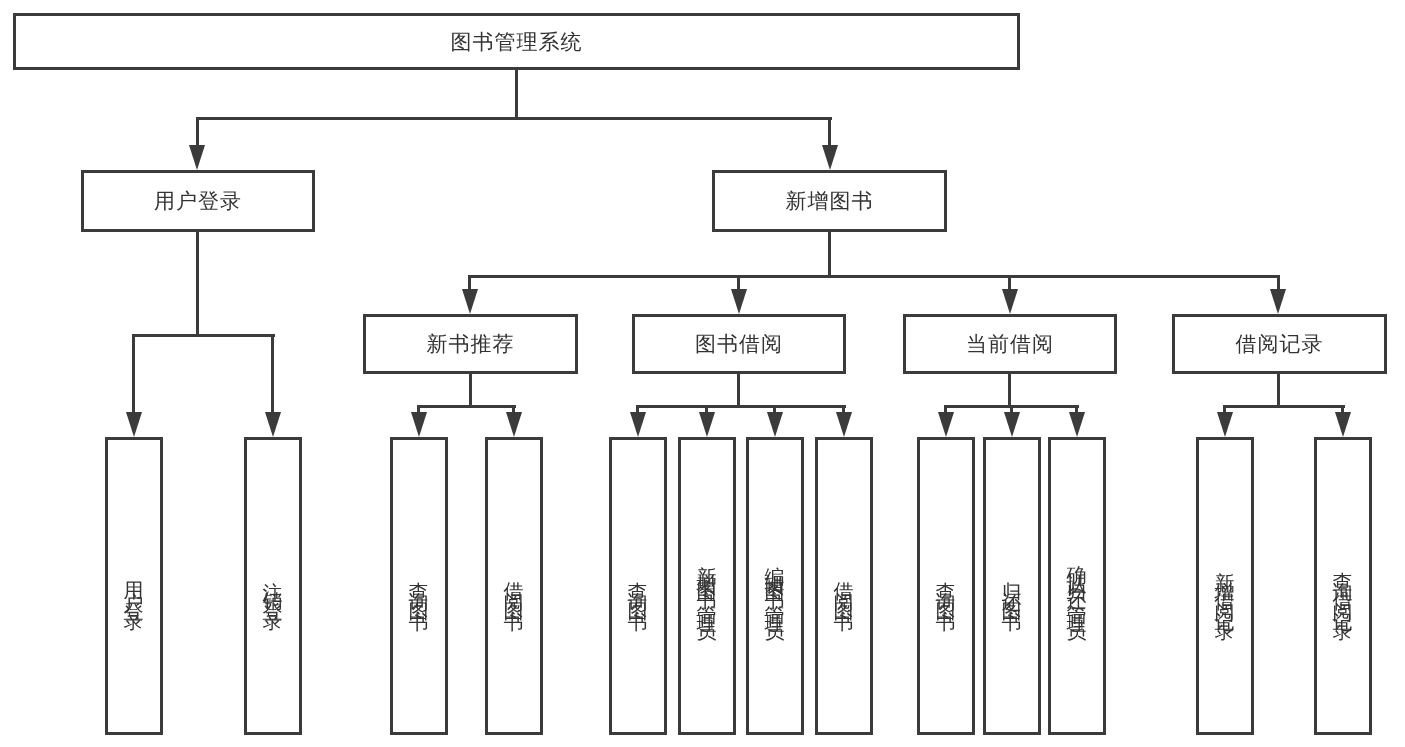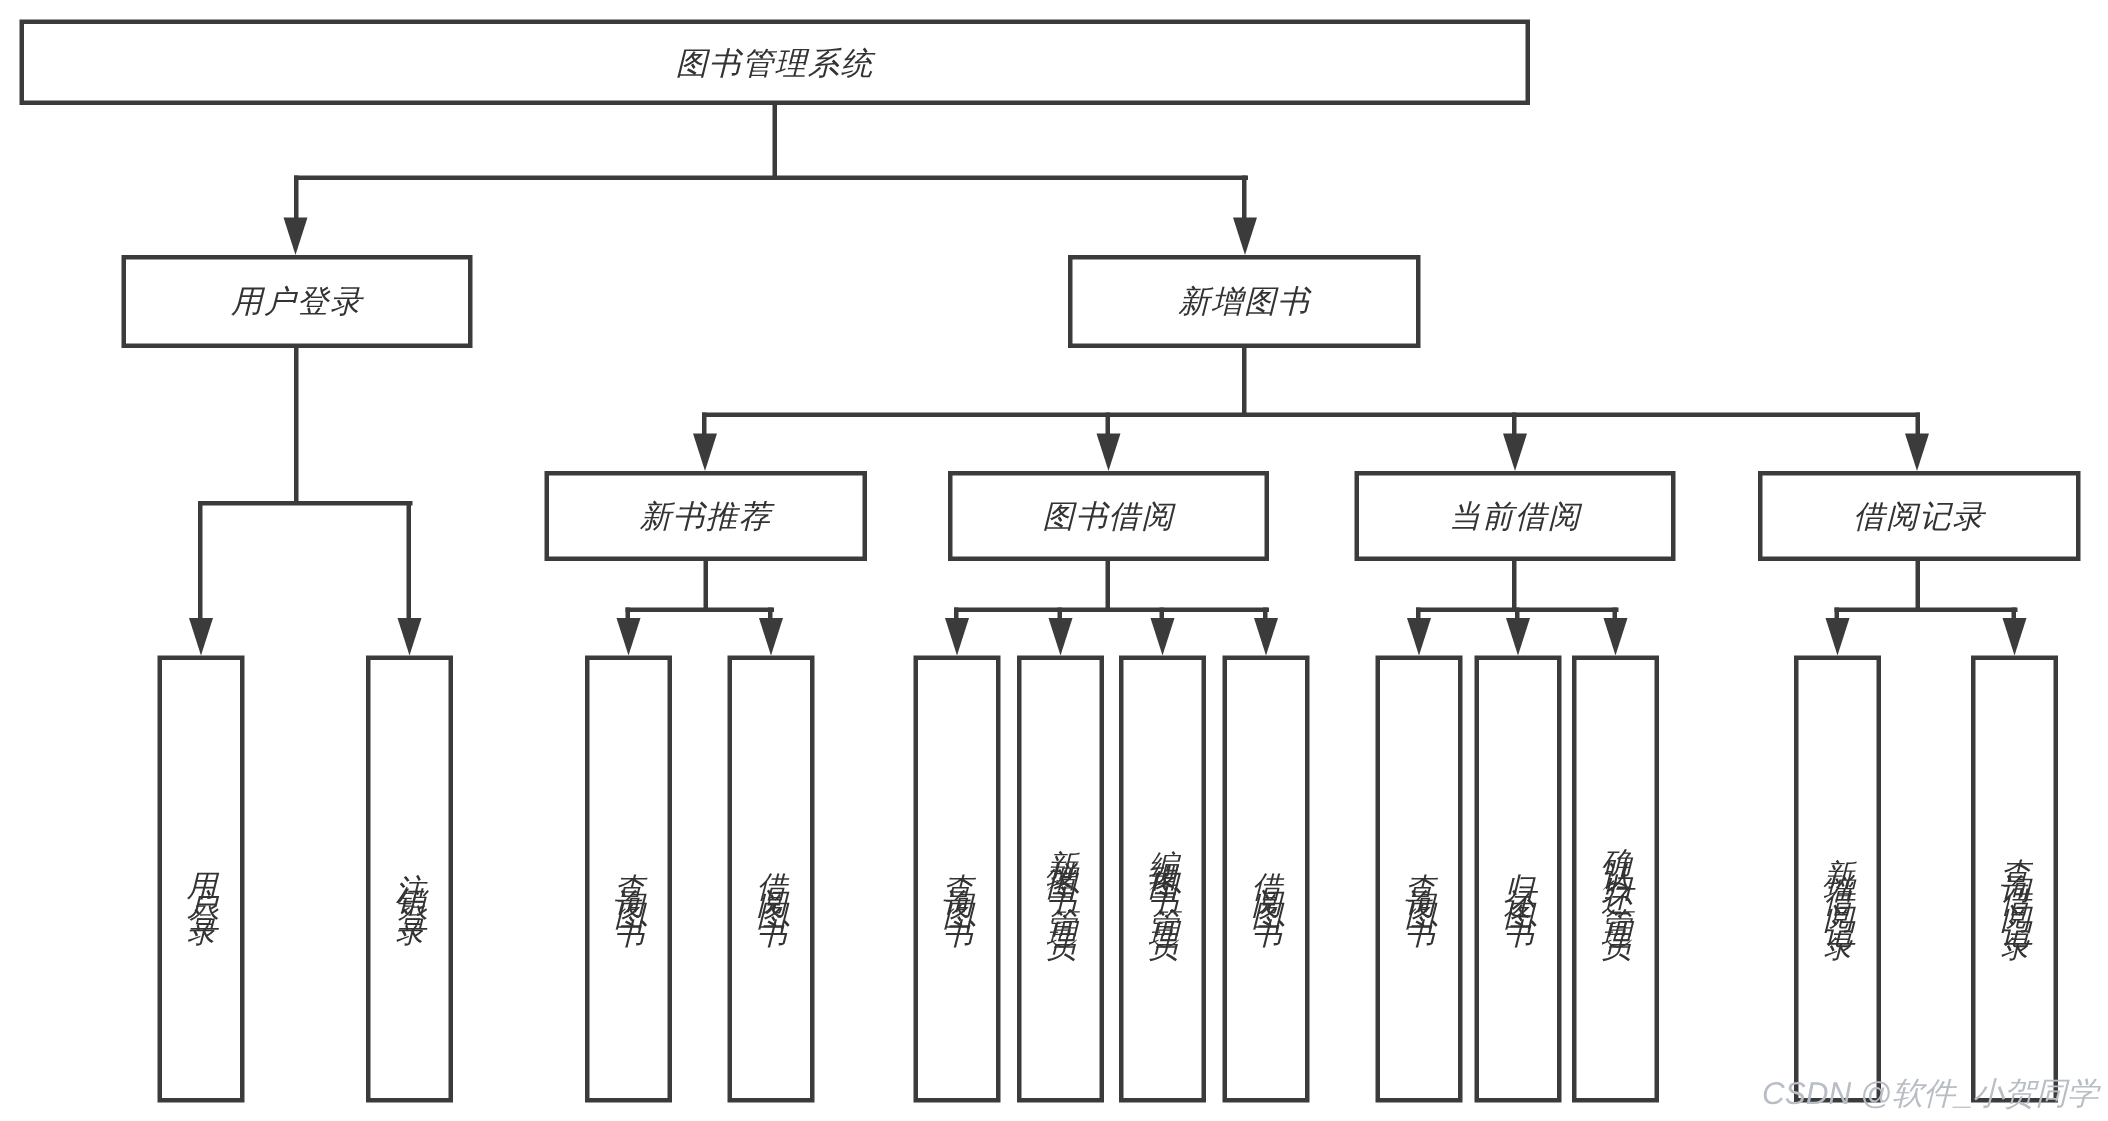--- a/index.html
+++ b/index.html
@@ -7,21 +7,20 @@
     padding: 0;
     background: #ffffff;
     font-family: "Liberation Sans", sans-serif;
   }
   .canvas {
     position: relative;
     width: 1405px;
     height: 747px;
     background: #ffffff;
     overflow: hidden;
-    font-style: italic;
   }
   .box {
     position: absolute;
     box-sizing: border-box;
     background: #ffffff;
     border: 3px solid #3b3b3b;
     display: flex;
     align-items: center;
     justify-content: center;
     color: #333333;
@@ -189,15 +188,14 @@
     <span class="label long">确认归还（管理员）</span>
   </div>
 
   <div class="box v" style="left:1196px;top:437px;width:58px;height:298px">
     <span class="label">新增借阅记录</span>
   </div>
   <div class="box v" style="left:1314px;top:437px;width:58px;height:298px">
     <span class="label">查询借阅记录</span>
   </div>
 
-  <div class="watermark">CSDN @软件_小贺同学</div>
 
 </div>
 
 </body></html>

